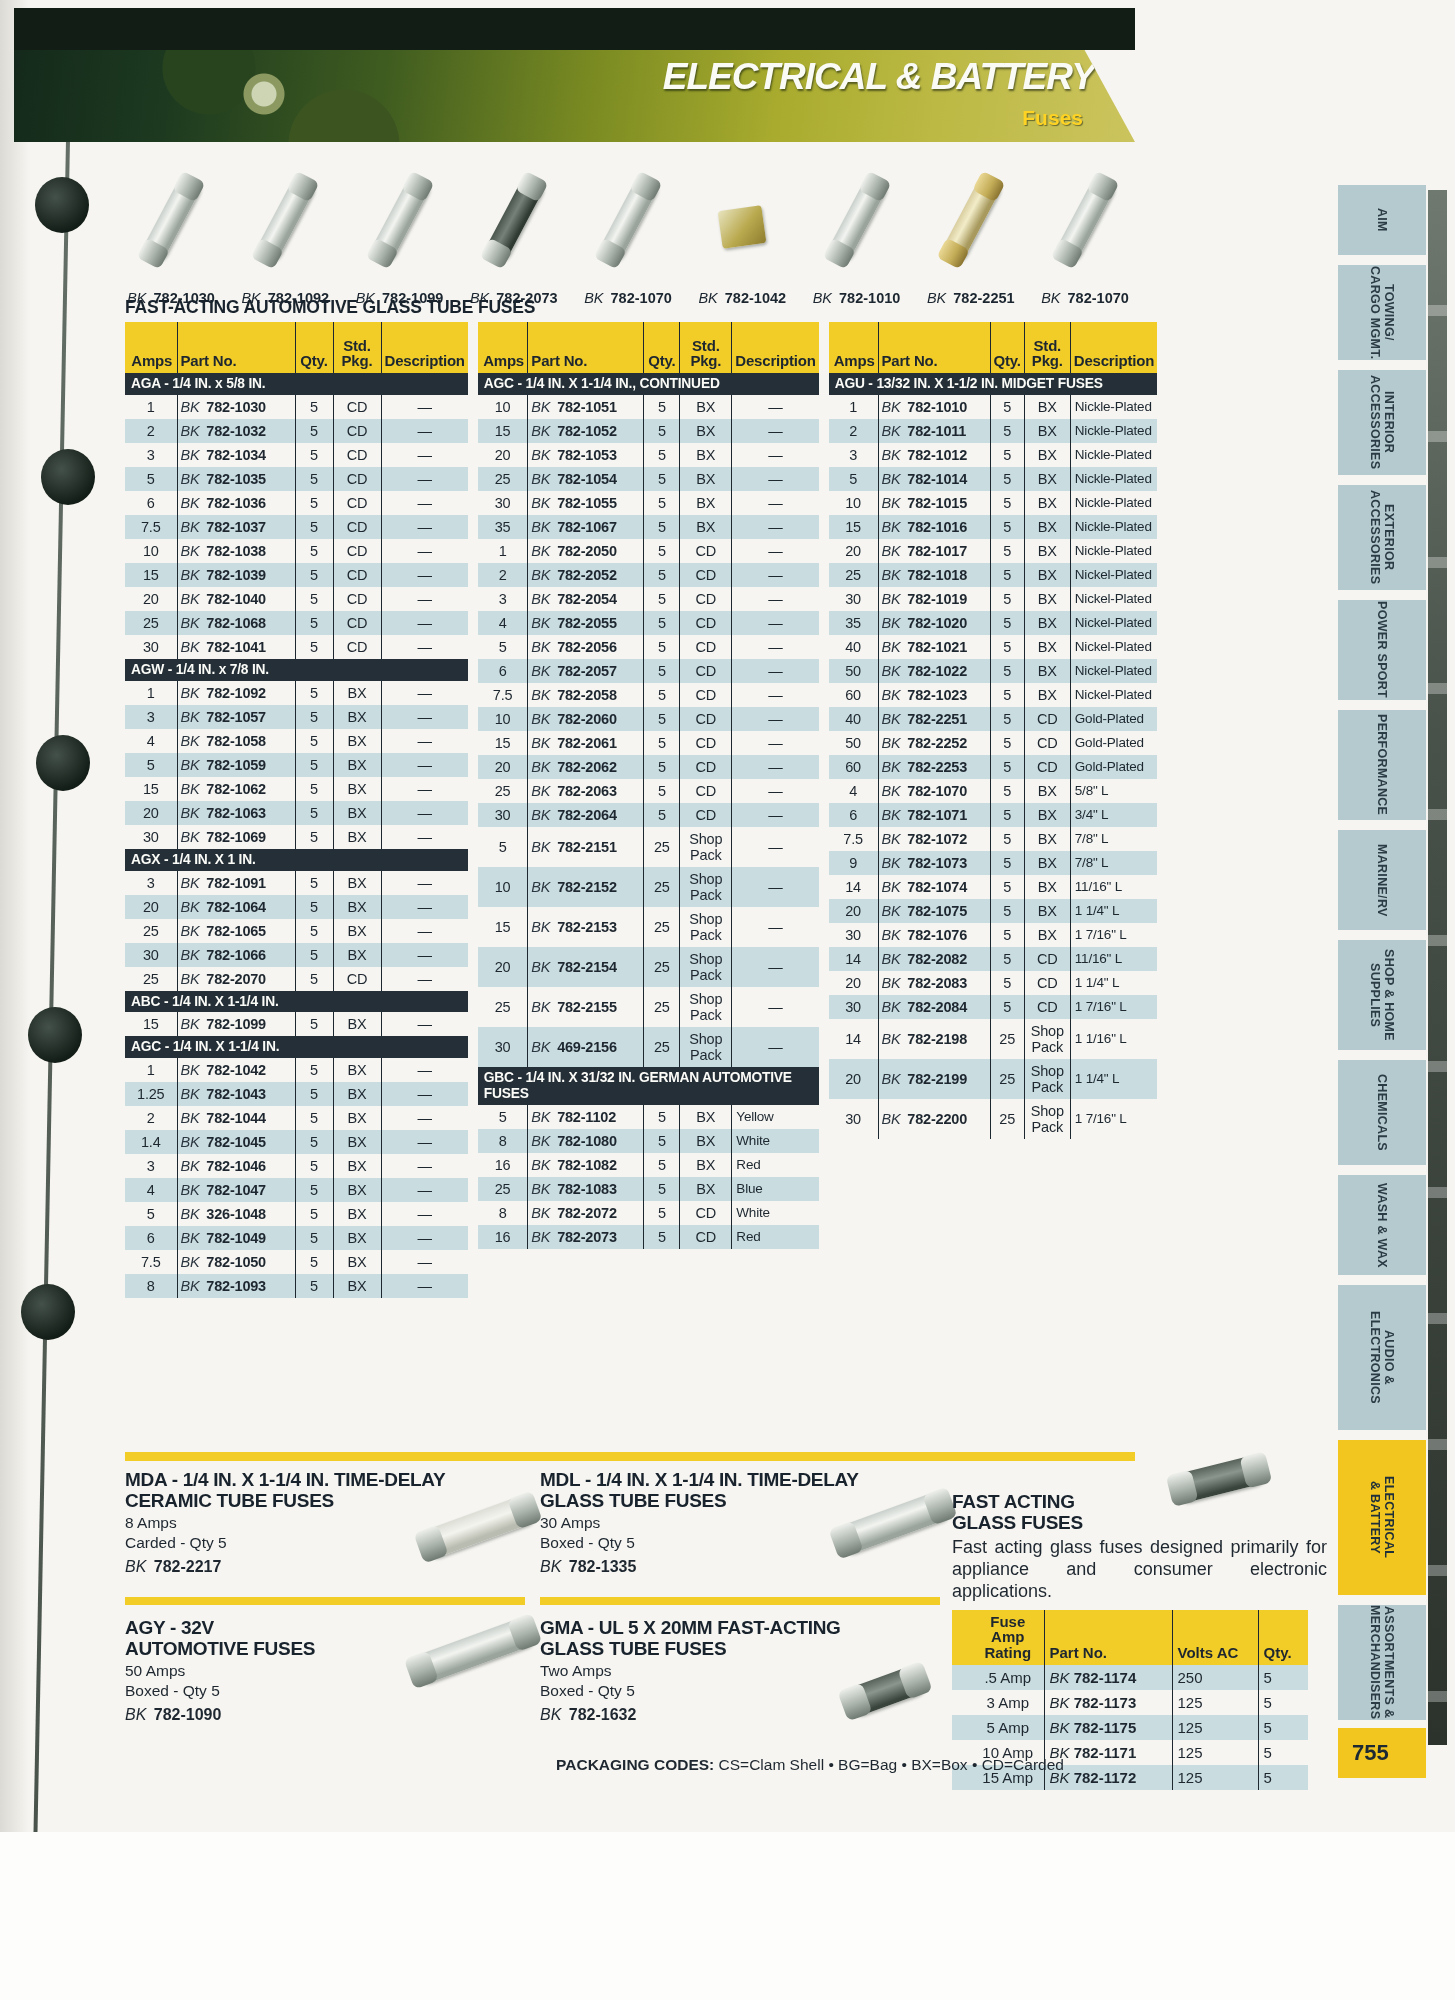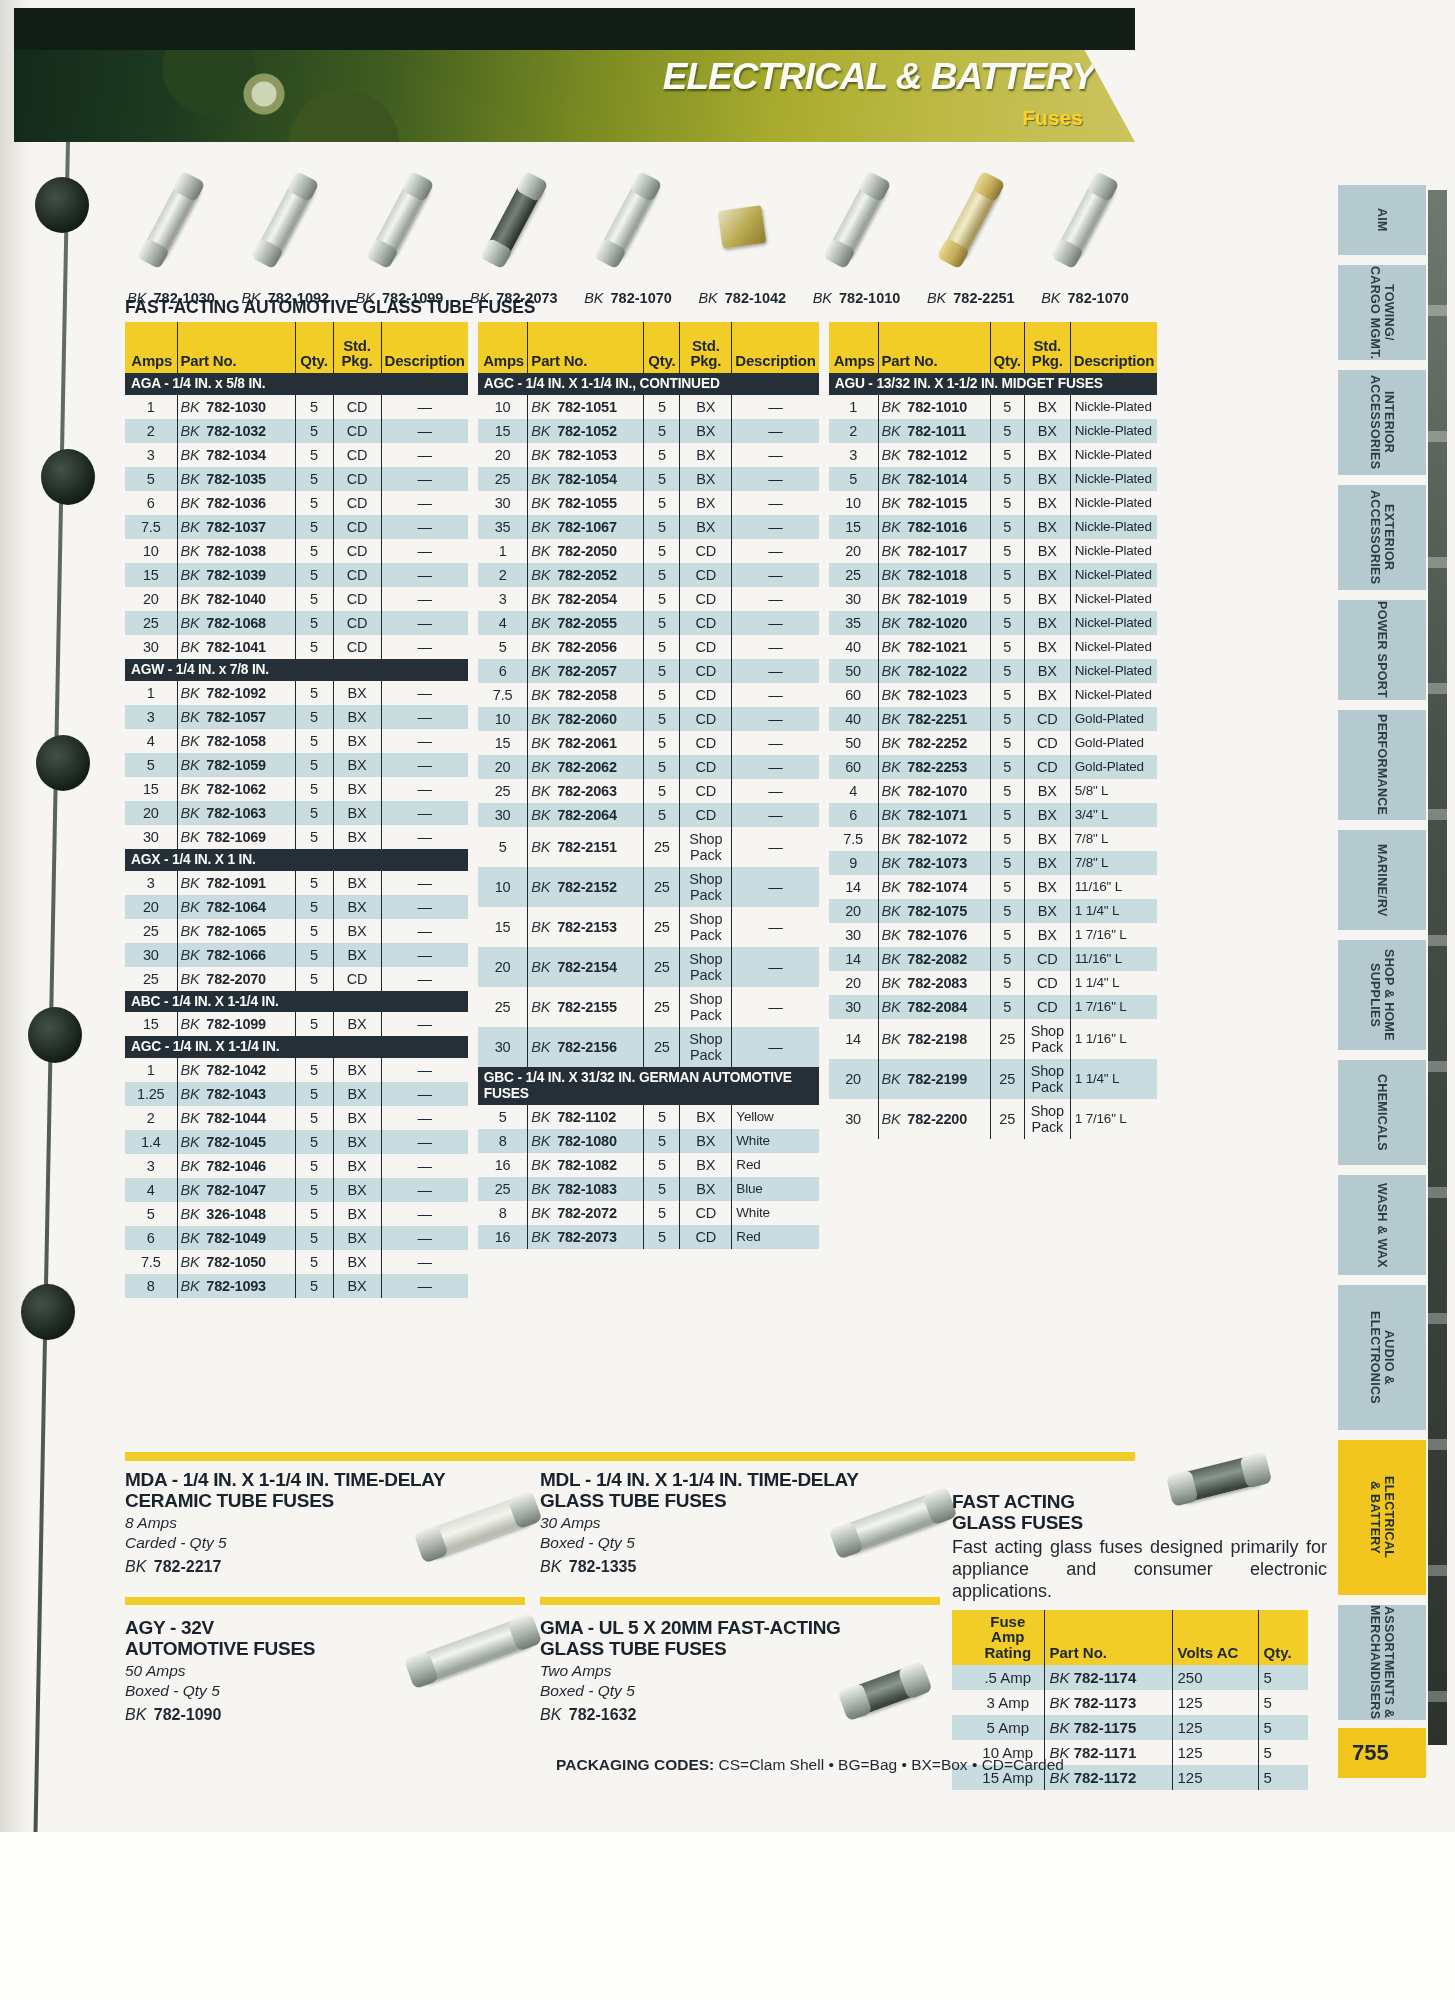--- a/index.html
+++ b/index.html
@@ -73,21 +73,21 @@
   table.cat .c1 em{font-style:italic;font-weight:400;color:#2c3640;margin-right:3px;}
   table.cat .c1 b{font-weight:800;}
   table.cat .c2,table.cat .c3{text-align:center;}
   table.cat .c4{text-align:center;color:#1d2730;}
   table.cat .c4.left{text-align:left;padding-left:4px;font-size:13.5px;}
 
   
   .rule{position:absolute;height:9px;background:#f2cd27;}
   .feature{position:absolute;width:405px;}
   .feature h3{margin:0;font-size:19px;font-weight:800;line-height:1.1;letter-spacing:-.3px;color:#19232d;}
-  .feature .line{font-size:15.5px;margin-top:2px;font-style:italic;}
+  .feature .line{font-size:15.5px;margin-top:2px;}
   .feature .part{font-size:16px;margin-top:6px;}
   .part em,.pn em{font-style:italic;font-weight:400;margin-right:3px;}
   .part b,.pn b{font-weight:800;}
   .ffuse{position:absolute;width:120px;height:30px;border-radius:15px;transform:rotate(-20deg);
          background:linear-gradient(180deg,#c9d0cb,#f2f4f0 35%,#9aa49d 85%);
          box-shadow:1px 2px 3px rgba(40,50,44,.35);}
   .ffuse::before,.ffuse::after{content:'';position:absolute;top:-1px;width:26px;height:32px;border-radius:7px;
          background:linear-gradient(180deg,#eef0ec,#a9b2ab 55%,#6f7a72);}
   .ffuse::before{left:-3px}.ffuse::after{right:-3px}
   .ffuse.ceramic{background:linear-gradient(180deg,#dcded6,#f4f4ee 40%,#b9bcb0 85%);}
@@ -627,21 +627,21 @@
           </tr>
           <tr class="row">
             <td class="c0">25</td>
             <td class="c1"><em>BK</em> <b>782-2155</b></td>
             <td class="c2">25</td>
             <td class="c3">Shop Pack</td>
             <td class="c4">—</td>
           </tr>
           <tr class="row alt">
             <td class="c0">30</td>
-            <td class="c1"><em>BK</em> <b>782-2156</b></td>
+            <td class="c1"><em>BK</em> <b>469-2156</b></td>
             <td class="c2">25</td>
             <td class="c3">Shop Pack</td>
             <td class="c4">—</td>
           </tr>
           <tr class="section">
             <td colspan="5">GBC - 1/4 IN. X 31/32 IN. GERMAN AUTOMOTIVE FUSES</td>
           </tr>
           <tr class="row">
             <td class="c0">5</td>
             <td class="c1"><em>BK</em> <b>782-1102</b></td>

